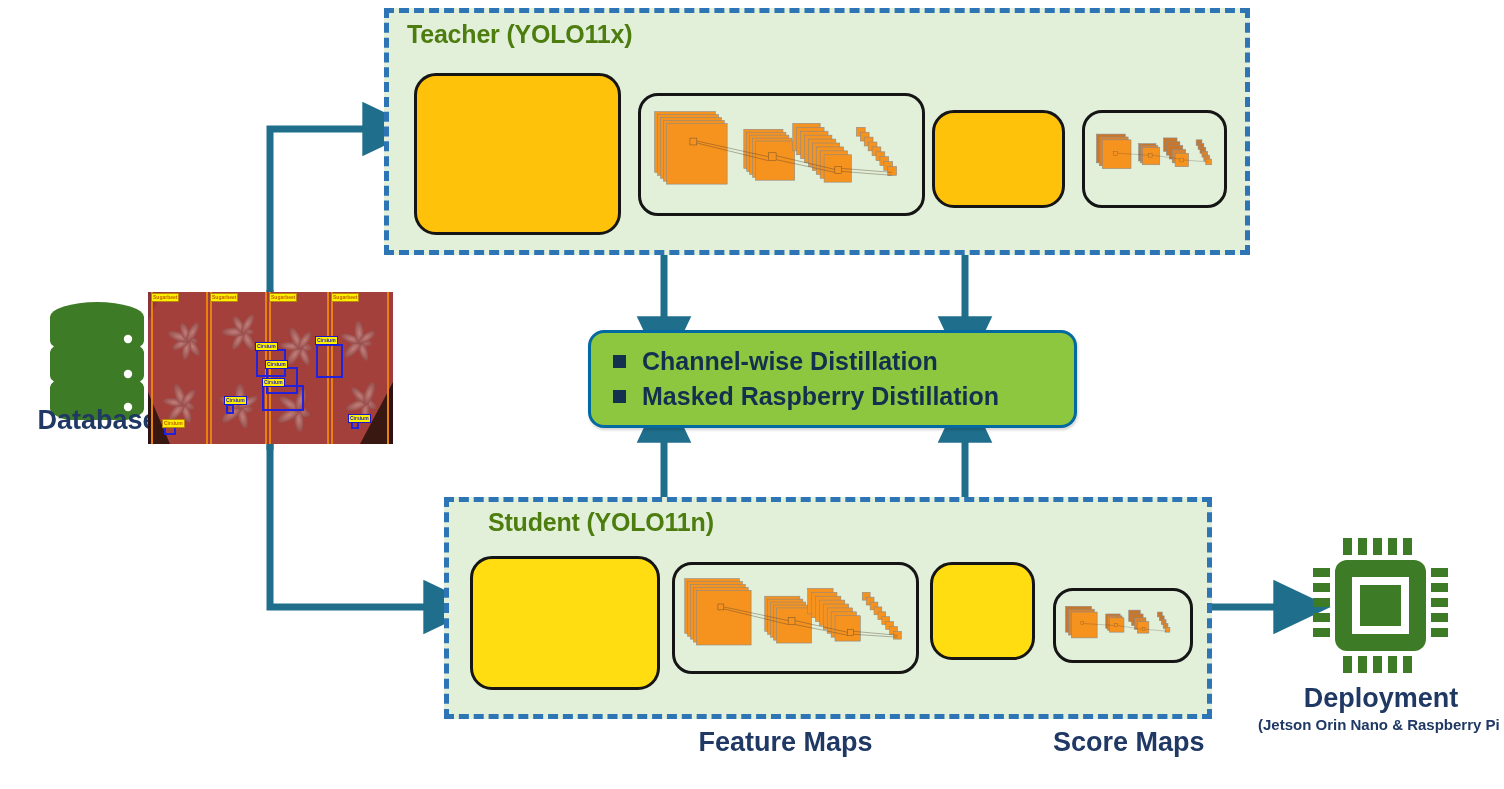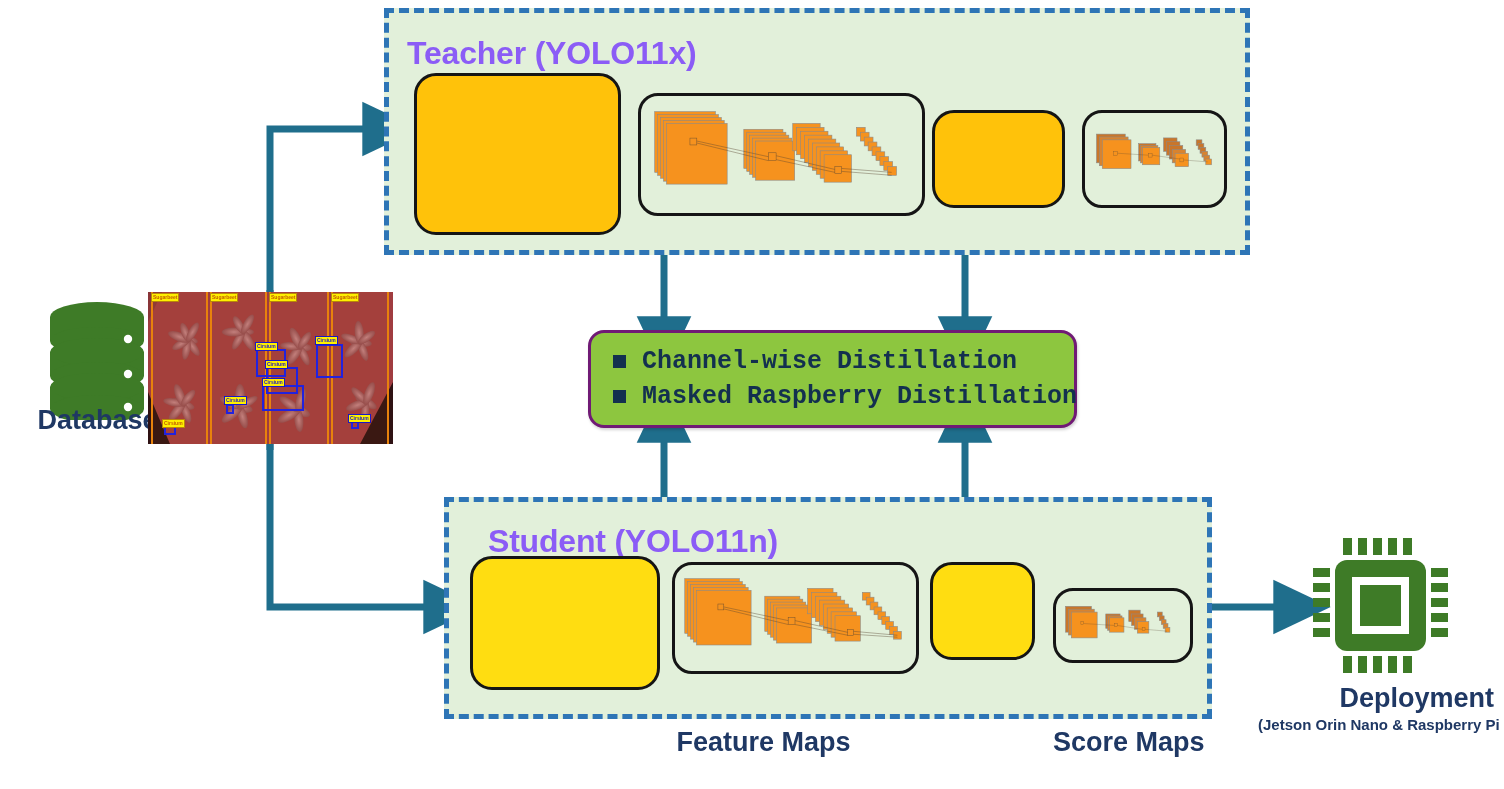--- a/index.html
+++ b/index.html
@@ -8,55 +8,53 @@
 
   
   .panel{
     position:absolute;
     background:#E2F0DA;
     border:5px dashed #2E75B6;
     box-sizing:border-box;
   }
   .panel-title{
     position:absolute;
-    font-size:32px;
+    font-size:25px;
     font-weight:bold;
-    color:#8b5cf6;
+    color:#4d7c0f;
     letter-spacing:-0.2px;
     white-space:nowrap;
-    margin-top:15px;
   }
 
   
   .card{
     position:absolute;
     box-sizing:border-box;
     border:3px solid #151515;
     border-radius:22px;
   }
   .card.yellow-t{background:#FFC20A;}
   .card.yellow-s{background:#FFDD11;}
   .card.maps{background:#E2F0DA;border-radius:20px;}
 
   
   .cnn{position:absolute;inset:0;}
 
   
   .distill{
     position:absolute;
     background:#8DC63F;
-    border:3px solid #701a75;
+    border:3px solid #0369a1;
     border-radius:16px;
     box-sizing:border-box;
     display:flex;
     flex-direction:column;
     justify-content:center;
     padding-left:22px;
     box-shadow:1px 2px 3px rgba(0,0,0,.18);
-    font-family:Liberation Mono, monospace;
   }
   .distill-row{
     display:flex;
     align-items:center;
     gap:16px;
     margin:3px 0;
   }
   .bullet{
     width:13px;height:13px;background:#13304F;flex:0 0 auto;
   }
@@ -480,21 +478,21 @@
     </g>
     <g stroke="#5A4632" stroke-width="0.4" fill="none" opacity=".7">
       <rect x="26" y="32" width="3" height="3"></rect>
       <rect x="61" y="34" width="3" height="3"></rect>
       <rect x="90" y="38" width="3" height="3"></rect>
       <path d="M29,34 L61,36 M64,36 L90,40 M93,40 L116,42"></path>
     </g>
   </svg>
 </div>
 
-<div class="big-label" style="left:640px;top:727px;width:247px;">Feature Maps</div>
+<div class="big-label" style="left:662px;top:727px;width:247px;">Feature Maps</div>
 <div class="big-label" style="left:1053px;top:727px;width:140px;">Score Maps</div>
 
 <div class="chip" style="left:1313px;top:538px;width:135px;height:135px;">
   <svg viewBox="0 0 135 135" width="135" height="135">
     <g fill="#3E7B27">
 
       <rect x="30" y="0" width="9" height="17"></rect>
         <rect x="45" y="0" width="9" height="17"></rect>
       <rect x="60" y="0" width="9" height="17"></rect>
         <rect x="75" y="0" width="9" height="17"></rect>
@@ -516,14 +514,14 @@
         <rect x="118" y="45" width="17" height="9"></rect>
       <rect x="118" y="60" width="17" height="9"></rect>
         <rect x="118" y="75" width="17" height="9"></rect>
       <rect x="118" y="90" width="17" height="9"></rect>
 
       <rect x="22" y="22" width="91" height="91" rx="12"></rect>
     </g>
     <rect x="43" y="43" width="49" height="49" fill="none" stroke="#ffffff" stroke-width="8"></rect>
   </svg>
 </div>
-<div class="big-label" style="left:1268px;top:683px;width:226px;text-align:right;">Deployment</div>
+<div class="big-label" style="left:1268px;top:683px;width:226px;">Deployment</div>
 <div class="small-label" style="left:1258px;top:716px;width:246px;">(Jetson Orin Nano &amp; Raspberry Pi 5)</div>
 
 </body></html>

